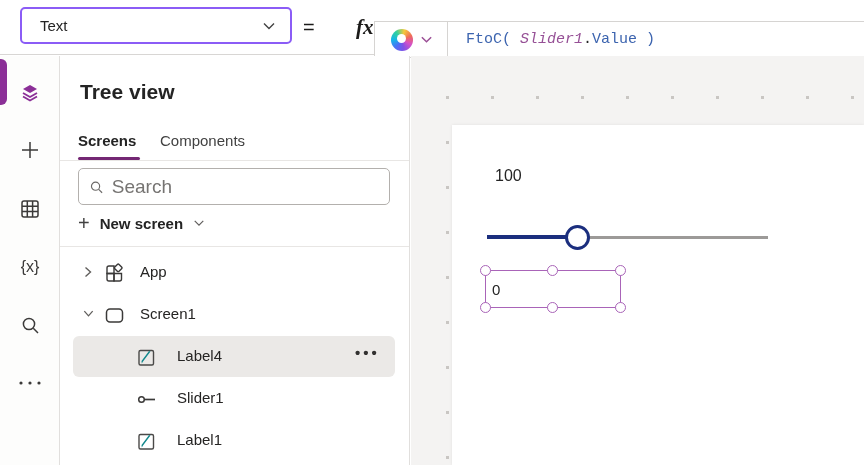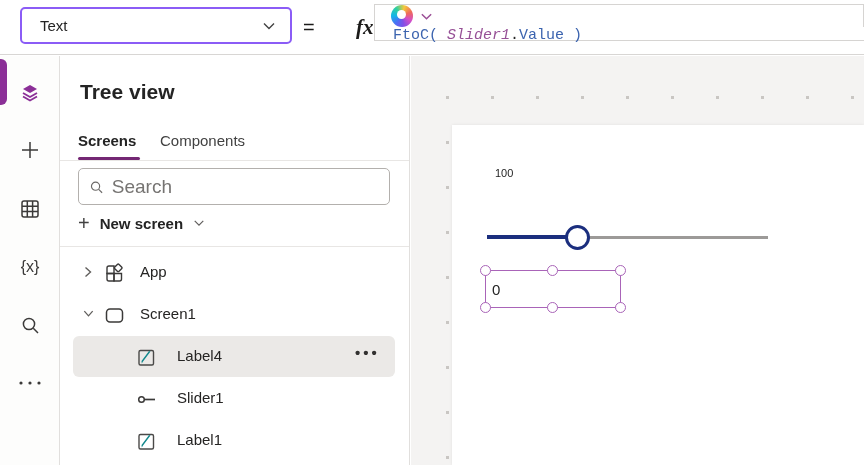--- a/index.html
+++ b/index.html
@@ -12,22 +12,22 @@
   .topbar { position:absolute; left:0; top:0; width:864px; height:55px; background:#fff; border-bottom:1px solid #d8d6d4; }
   .prop-dropdown {
     position:absolute; left:20px; top:7px; width:272px; height:37px;
     border:2px solid #8b5cf6; border-radius:5px; background:#fff;
     display:flex; align-items:center; justify-content:space-between;
     padding:0 14px 0 18px; font-size:15px; cursor:pointer;
   }
   .equals { position:absolute; left:303px; top:0; height:54px; display:flex; align-items:center; font-size:20px; font-weight:500; color:#1b1a19; }
   .fx { position:absolute; left:334px; top:0; height:54px; display:flex; align-items:center; font-family:"Liberation Serif", serif; font-style:italic; font-size:21px; font-weight:600; color:#1b1a19;margin-left:22px; }
   .formulabar {
-    position:absolute; left:374px; top:4px; width:490px; height:37px;
-    border:1px solid #d6d4d2; border-right:none; background:#fff; display:flex; align-items:stretch;flex-direction:column;
+    position:absolute; left:374px; top:21px; width:490px; height:37px;
+    border:1px solid #d6d4d2; border-right:none; background:#fff; display:flex; align-items:stretch;
   }
   .copilot-btn { display:flex; align-items:center; gap:7px; padding:0 14px 0 16px; border-right:1px solid #d6d4d2; background:#fff; border-top:none; border-bottom:none; border-left:none; cursor:pointer; }
   .copilot-logo { position:relative; width:22px; height:22px; border-radius:50%;
     background:conic-gradient(from 220deg, #4c6ef5, #15b5e8, #2fd0a0, #f5c83b, #ef6a5a, #d44fc8, #8250e6, #4c6ef5); }
   .copilot-logo::after { content:""; position:absolute; left:6px; top:5px; width:9px; height:9px; border-radius:50%; background:#fff; }
   .formula-input { flex:1; display:flex; align-items:center; padding-left:18px;
     font-family:"Liberation Mono","DejaVu Sans Mono",monospace; font-size:15px; white-space:pre; cursor:text; }
   .tok-fn { color:#3c64af; }
   .tok-ctrl { color:#965096; font-style:italic; }
   .tok-dot { color:#242424; }
@@ -60,21 +60,21 @@
   .trow.lvl1 .tlabel { left:80px;text-align:center; }
   .trow.lvl2 .tlabel { left:117px; }
   .trow.selected::before { content:""; position:absolute; left:13px; right:15px; top:0; bottom:1px; background:#ebe9e7; border-radius:6px; }
   .trow > * { position:absolute; z-index:1; }
   .more-dots { position:absolute; left:295px; top:8px; border:none; background:none; cursor:pointer; font-size:15px; letter-spacing:3px; color:#323130; font-weight:700; }
   
   .canvas-area { position:absolute; left:411px; top:56px; width:453px; height:409px; background-color:#f4f3f2;
     background-image:radial-gradient(circle, #c9c6c3 1.6px, transparent 1.7px);
     background-size:45px 45px; background-position:14px 19px; }
   .screen-canvas { position:absolute; left:41px; top:69px; width:412px; height:340px; background:#fff; box-shadow:0 0 3px rgba(0,0,0,0.08); }
-  .val-label { position:absolute; left:43px; top:42px; font-size:11px; color:#242424; }
+  .val-label { position:absolute; left:43px; top:42px; font-size:16px; color:#242424; }
   .slider { position:absolute; left:0; top:0; }
   .slider-track-filled { position:absolute; left:35px; top:110px; width:80px; height:4px; background:#1b2e7e; }
   .slider-track-rest { position:absolute; left:137px; top:111px; width:179px; height:3px; background:#9c9a98; }
   .slider-thumb { position:absolute; left:113px; top:100px; width:25px; height:25px; border-radius:50%; background:#fff; border:3px solid #1b2e7e; cursor:pointer; }
   .sel-label { position:absolute; left:33px; top:145px; width:136px; height:38px; border:1.5px solid #a964b8; background:#fff; display:flex; align-items:center; padding-left:6px; font-size:15px; color:#242424; }
   .h { position:absolute; width:11px; height:11px; border:1.5px solid #a964b8; border-radius:50%; background:#fff; cursor:pointer; }
 </style>
 </head>
 <body>
 

